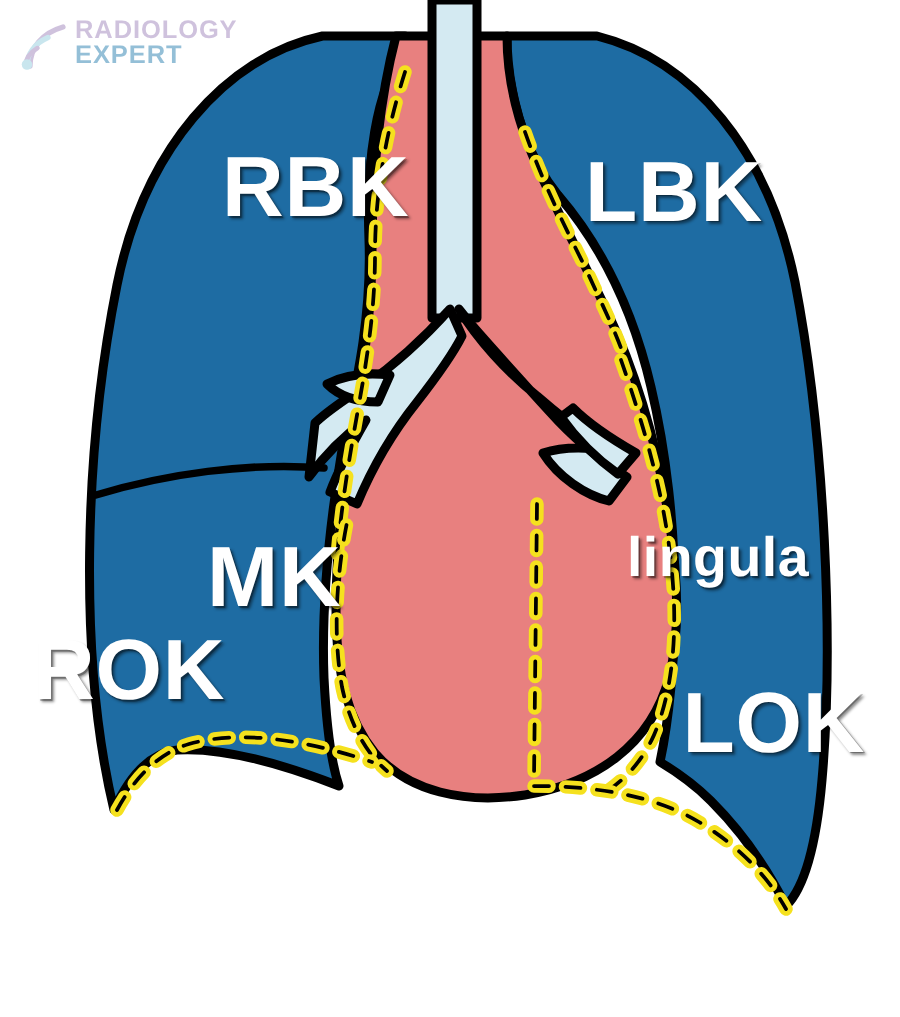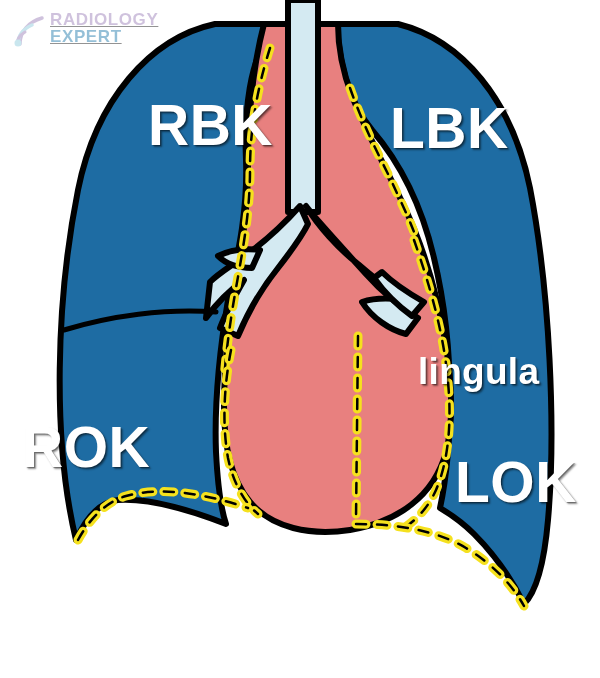--- a/index.html
+++ b/index.html
@@ -39,21 +39,20 @@
     left: 0;
     top: 2px;
     width: 40px;
     height: 40px;
   }
   #watermark .wm-text {
     position: absolute;
     left: 38px;
     top: 3px;
     line-height: 1.02;
-    text-decoration: underline;
   }
   #watermark .wm-line1 {
     display: block;
     font-family: "Liberation Sans", sans-serif;
     font-weight: bold;
     font-size: 17px;
     letter-spacing: 0.6px;
     color: #8f6fb0;
   }
   #watermark .wm-line2 {
@@ -233,20 +232,21 @@
     <span class="wm-text">
       <span class="wm-line1">RADIOLOGY</span>
       <span class="wm-line2">EXPERT</span>
     </span>
   </div>
 
   <div id="label-rbk" class="anno anno-caps">RBK</div>
 
   <div id="label-lbk" class="anno anno-caps">LBK</div>
 
+  <div id="label-mk" class="anno anno-caps">MK</div>
 
   <div id="label-rok" class="anno anno-caps">ROK</div>
 
   <div id="label-lok" class="anno anno-caps">LOK</div>
 
   <div id="label-lingula" class="anno anno-lc">lingula</div>
 
 </div>
 
 </body></html>

